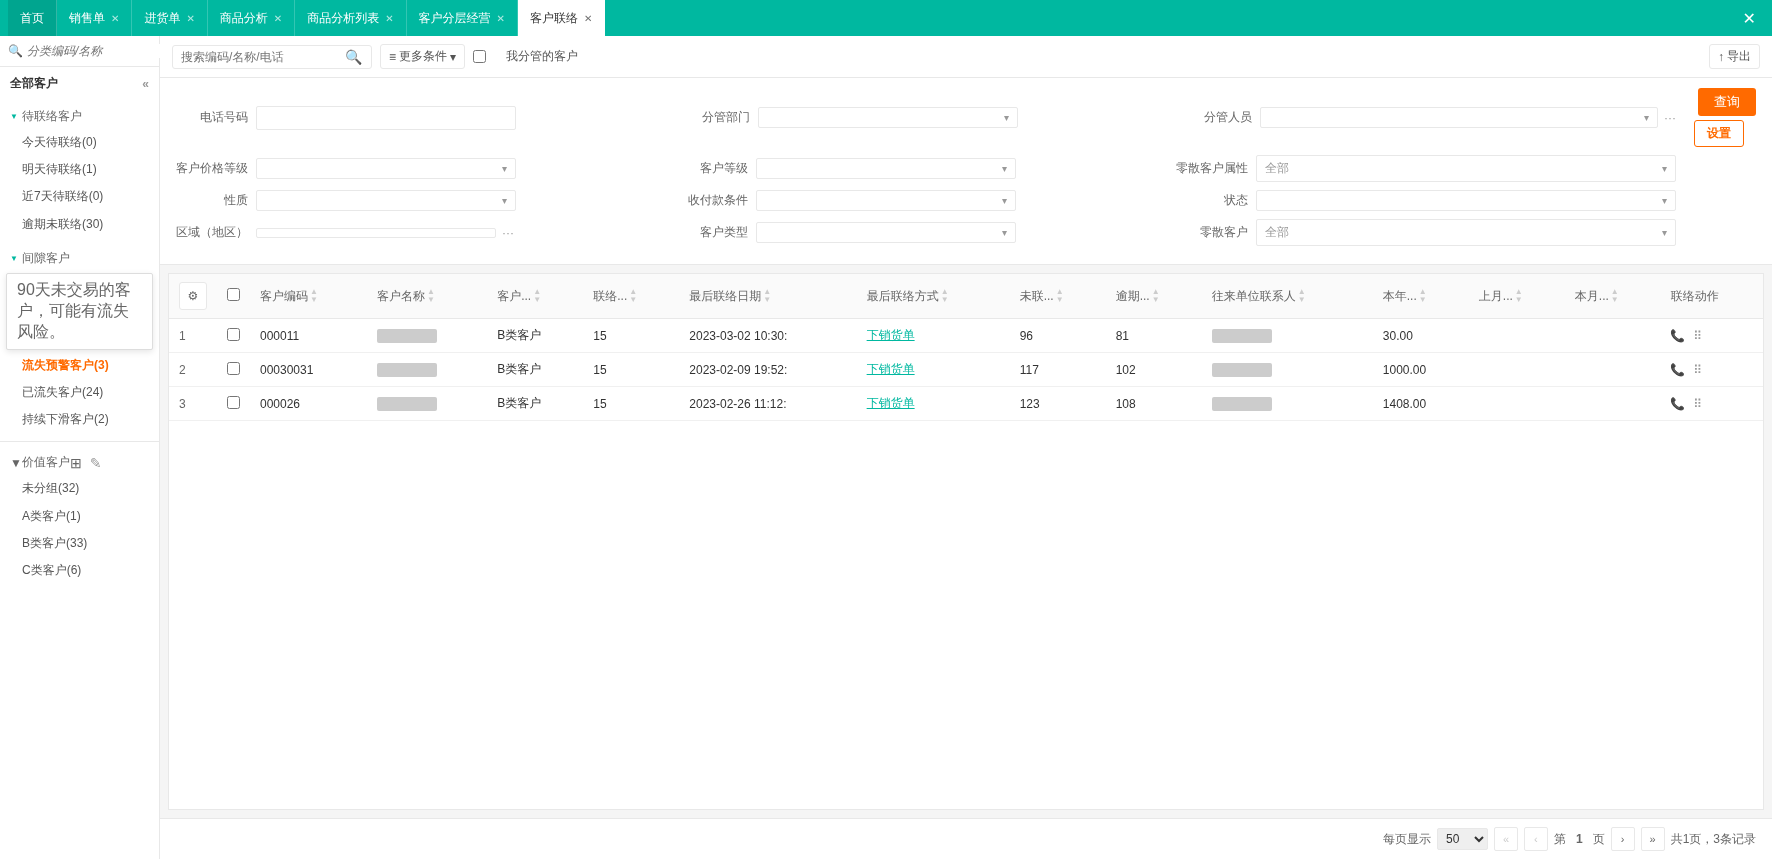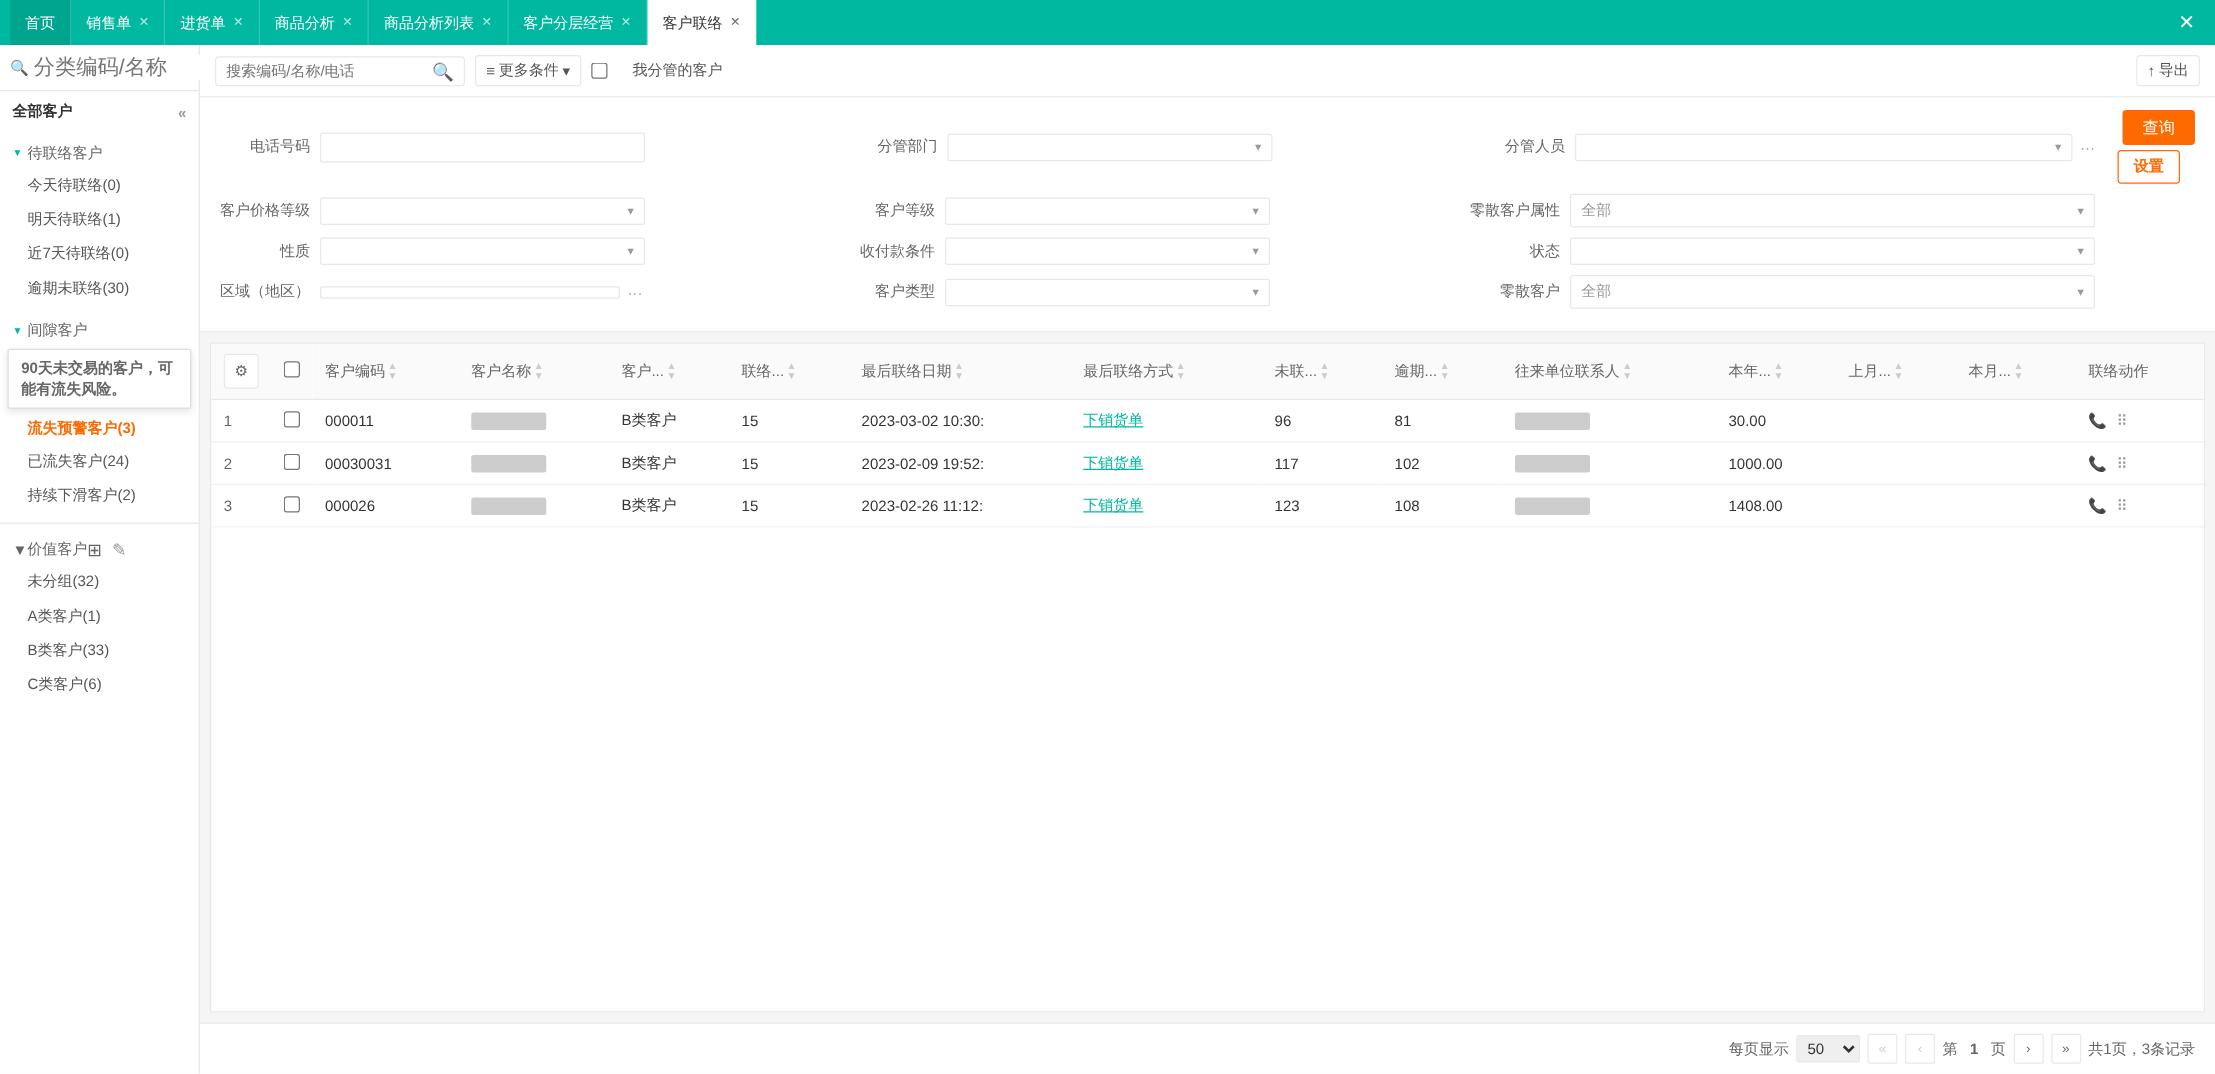--- a/index.html
+++ b/index.html
@@ -24,43 +24,42 @@
 
     
     .sidebar {
       width: 160px; background: #fff; border-right: 1px solid #e8e8e8;
       display: flex; flex-direction: column; flex-shrink: 0;
     }
     .sidebar-search {
       display: flex; align-items: center; padding: 8px; border-bottom: 1px solid #e8e8e8;
     }
     .sidebar-search input {
-      border: none; outline: none; flex: 1; font-size: 17px; color: #0c4a6e;
+      border: none; outline: none; flex: 1; font-size: 12px; color: #0c4a6e; font-style: italic;
     }
     .sidebar-search .search-icon { color: #ccc; margin-right: 4px; }
     .sidebar-header {
       display: flex; align-items: center; justify-content: space-between;
       padding: 8px 10px; font-weight: bold; font-size: 13px; color: #333;
     }
     .sidebar-header .collapse-icon { color: #999; cursor: pointer; }
     .sidebar-group { padding: 4px 0; }
     .sidebar-group-title {
       display: flex; align-items: center; padding: 4px 10px; color: #666;
       font-size: 12px; cursor: pointer;
     }
     .sidebar-group-title .triangle { font-size: 8px; margin-right: 4px; color: #00b8a0; }
     .sidebar-item {
       padding: 4px 10px 4px 22px; color: #555; cursor: pointer; line-height: 1.6;
     }
     .sidebar-item.active { color: #ff6a00; font-weight: bold; }
     .tooltip-box {
       background: #fff; border: 1px solid #ddd; padding: 6px 10px;
-      font-size: 12px; color: #666; margin: 2px 6px; border-radius: 2px;
+      font-size: 16px; color: #666; margin: 2px 6px; border-radius: 2px;
       box-shadow: 0 2px 6px rgba(0,0,0,0.1);
-      font-weight: bold;
     }
     .sidebar-divider { border-top: 1px solid #e8e8e8; margin: 4px 0; }
     .sidebar-group-title2 {
       display: flex; align-items: center; padding: 4px 10px; color: #666; font-size: 12px; cursor: pointer;
     }
     .icon-grid { font-size: 14px; margin-right: 4px; }
     .icon-edit { font-size: 14px; margin-left: 4px; color: #999; cursor: pointer; }
 
     
     .content-area { flex: 1; display: flex; flex-direction: column; overflow: hidden; background: #f5f5f5; }

